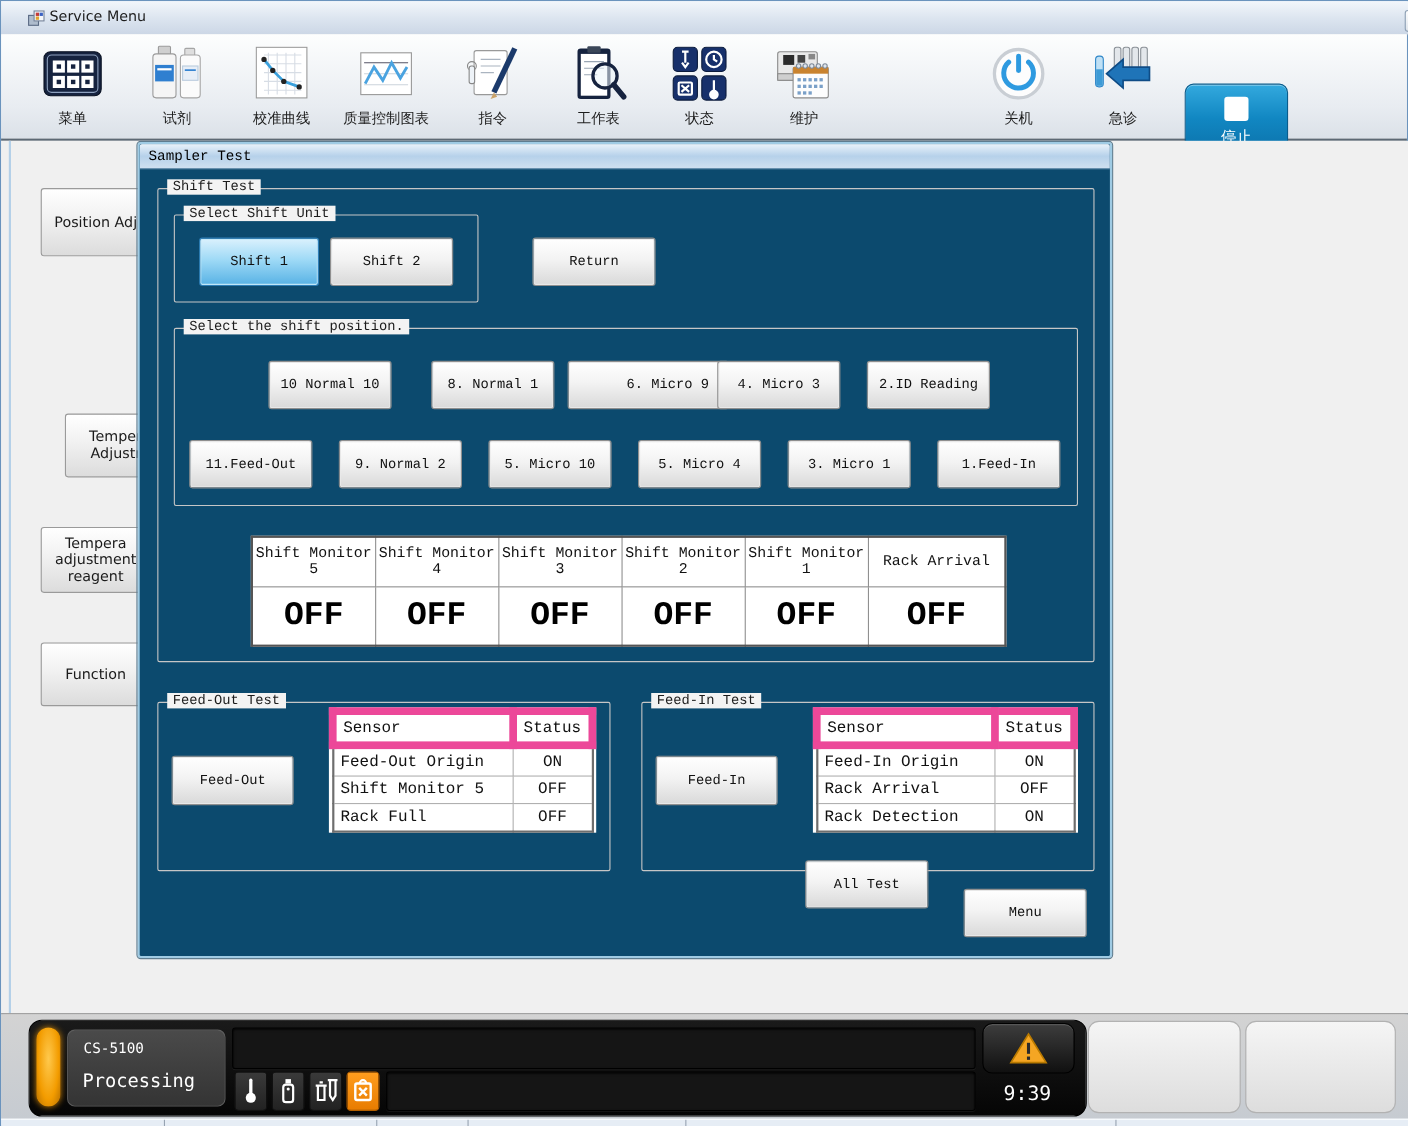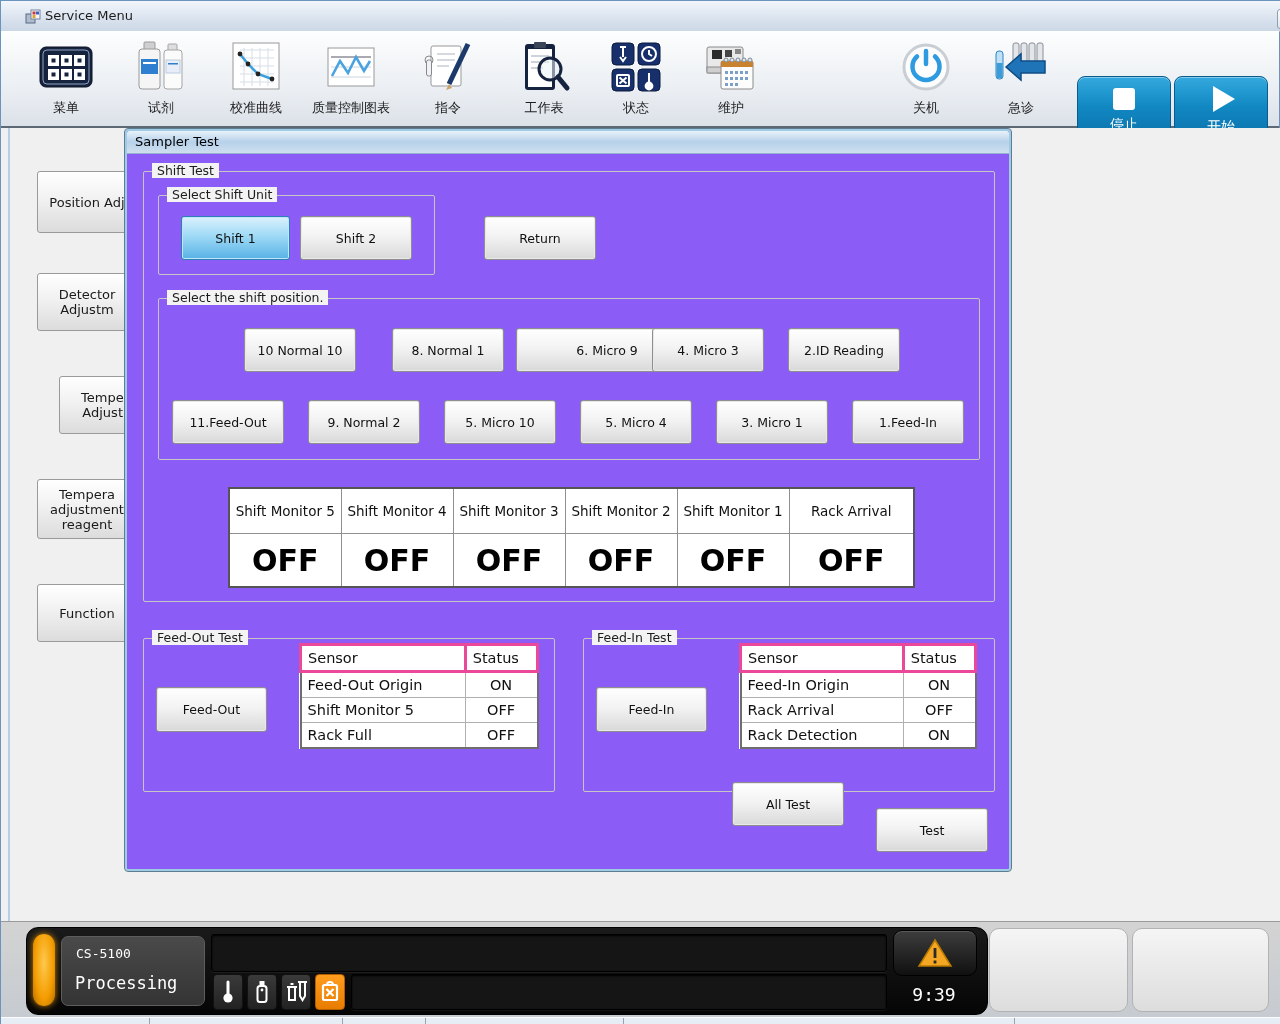--- a/index.html
+++ b/index.html
@@ -21,33 +21,33 @@
   .bigbtn .blabel{color:#fff;font-size:14px;}
   .sq{width:22px;height:22px;background:#fff;border-radius:3px;}
   .tri{width:0;height:0;border-top:13px solid transparent;border-bottom:13px solid transparent;border-left:22px solid #fff;margin-left:6px;}
 
   
   .content{position:absolute;left:0;top:127px;width:1280px;height:793px;background:#f0f0f0;}
   .content .edgeline{position:absolute;left:7px;top:0;width:2px;height:100%;background:#b4d0e8;}
   .sidebtn{position:absolute;left:36px;width:100px;border:1px solid #9a9a9a;border-radius:3px;background:linear-gradient(#ffffff,#f1f1f1 45%,#dcdcdc);display:flex;align-items:center;justify-content:center;text-align:center;font-size:13px;color:#1a1a1a;padding:2px 3px;box-sizing:border-box;cursor:pointer;}
 
   
-  .dialog{position:absolute;left:124px;top:1px;width:886px;height:742px;background:#8b5cf6;border:2px solid #9fcbe4;outline:1px solid #5f7d90;border-radius:3px;box-sizing:border-box;z-index:5;}
+  .dialog{position:absolute;left:124px;top:1px;width:886px;height:742px;background:#0c4a6e;border:2px solid #9fcbe4;outline:1px solid #5f7d90;border-radius:3px;box-sizing:border-box;z-index:5;font-family:Liberation Mono, monospace;}
   .dlg-title{height:22px;background:linear-gradient(#e9f2fa,#b6d1ea 50%,#cfe0ef);border-bottom:1px solid #94b2cc;border-radius:2px 2px 0 0;font-size:13px;line-height:22px;padding-left:8px;color:#000;cursor:default;}
   .group{position:absolute;border:1px solid #c6c6c6;border-radius:2px;}
   .glabel{position:absolute;top:-9px;left:8px;background:#f3f3f3;padding:0 5px;font-size:12.5px;color:#1c1c1c;white-space:nowrap;}
   .btn{position:absolute;border:1px solid #8f8f8f;border-radius:3px;background:linear-gradient(#ffffff,#f3f3f3 45%,#d9d9d9);box-shadow:inset 0 0 0 1px #e8e8e8;display:flex;align-items:center;justify-content:center;font-size:12.5px;color:#111;cursor:pointer;}
   .btn.sel{background:linear-gradient(#dbf1fd,#9fdaf6 45%,#58b2e5);border-color:#2e7fb8;box-shadow:inset 0 0 0 1px #bfe6f8;}
 
   .montable{position:absolute;left:101px;top:356px;border-collapse:collapse;table-layout:fixed;background:#fff;border:2px solid #555;}
   .montable th{border:1px solid #909090;font-weight:normal;font-size:13.5px;height:44px;padding:0 2px;color:#111;}
   .montable td{border:1px solid #909090;font-weight:bold;font-size:30px;height:50px;text-align:center;color:#000;}
 
   .sensortable{position:absolute;border-collapse:collapse;table-layout:fixed;background:#fff;border:2px solid #6e6e6e;}
-  .sensortable th{border:3px solid #ec4899;font-weight:normal;text-align:left;font-size:14.5px;height:24px;padding:0 6px;color:#111;background:#fff;}
+  .sensortable th{border:7px solid #ec4899;font-weight:normal;text-align:left;font-size:14.5px;height:24px;padding:0 6px;color:#111;background:#fff;}
   .sensortable td{border:1px solid #b0b0b0;font-size:14.5px;height:24px;padding:0 6px;color:#111;}
   .sensortable td.st{text-align:center;}
 
   
   .statusbar{position:absolute;left:0;top:920px;width:1280px;height:96px;background:linear-gradient(#d3d3d3,#c6cbd1);border-top:1px solid #9a9a9a;}
   .darkpanel{position:absolute;left:25px;top:5px;width:960px;height:86px;background:linear-gradient(#1a1a1a,#050505);border-radius:12px;border:1px solid #000;}
   .opill{position:absolute;left:6px;top:6px;width:22px;height:72px;border-radius:11px;background:radial-gradient(ellipse at 50% 40%,#ffc94d,#f39c00 60%,#b36d00);box-shadow:0 0 6px rgba(255,160,0,.8);}
   .devbox{position:absolute;left:34px;top:8px;width:142px;height:68px;background:linear-gradient(#4a4a4a,#343434);border:1px solid #5d5d5d;border-radius:7px;color:#fff;cursor:pointer;}
   .devbox .dname{position:absolute;left:14px;top:9px;font-family:"DejaVu Sans Mono","Liberation Mono",monospace;font-size:13px;}
   .devbox .dstate{position:absolute;left:13px;top:36px;font-family:"DejaVu Sans Mono","Liberation Mono",monospace;font-size:17px;}
@@ -276,34 +276,27 @@
             <polygon points="13,26 28,13 28,20 52,20 52,32 28,32 28,39" fill="#1f74b8" stroke="#0f4c86" stroke-width="1.5"></polygon>
           </svg>
       </div>
       <div class="tlabel">急诊</div>
     </div>
 
     <div class="bigbtn" style="left:1076px;">
       <span class="sq"></span>
       <span class="blabel">停止</span>
     </div>
-    <div class="bigbtn" style="left:1173px;">
-      <span class="tri"></span>
-      <span class="blabel">开始</span>
-    </div>
   </div>
 
   <div class="content">
     <div class="edgeline"></div>
 
     <div class="sidebtn" style="top:43px;height:62px;">
         <span>Position Adj</span>
-      </div>
-    <div class="sidebtn" style="top:145px;height:58px;">
-        <span>Detector Adjustm</span>
       </div>
     <div class="sidebtn" style="top:248px;height:58px;margin-left:22px;">
         <span>Tempera Adjustm</span>
       </div>
     <div class="sidebtn" style="top:351px;height:60px;">
         <span>Tempera adjustment reagent</span>
       </div>
     <div class="sidebtn" style="top:456px;height:58px;">
         <span>Function</span>
       </div>
@@ -424,21 +417,21 @@
               <td class="st">OFF</td>
             </tr>
           <tr>
               <td>Rack Detection</td>
               <td class="st">ON</td>
             </tr>
         </tbody>
       </table>
 
       <div class="btn" style="left:605px;top:651px;width:110px;height:42px;">All Test</div>
-      <div class="btn" style="left:749px;top:677px;width:110px;height:42px;">Test</div>
+      <div class="btn" style="left:749px;top:677px;width:110px;height:42px;">Menu</div>
     </div>
   </div>
 
   <div class="statusbar">
     <div class="darkpanel">
       <div class="opill"></div>
       <div class="devbox">
         <div class="dname">CS-5100</div>
         <div class="dstate">Processing</div>
       </div>

